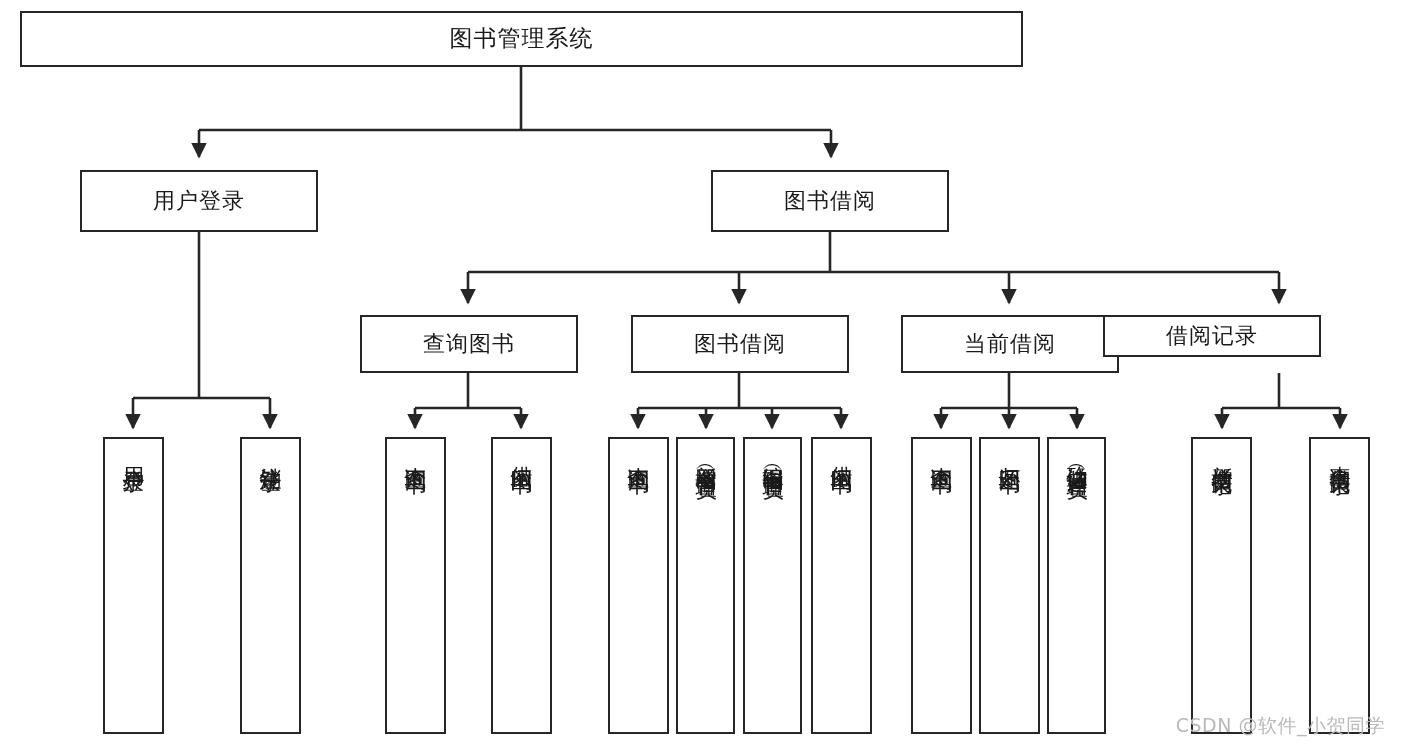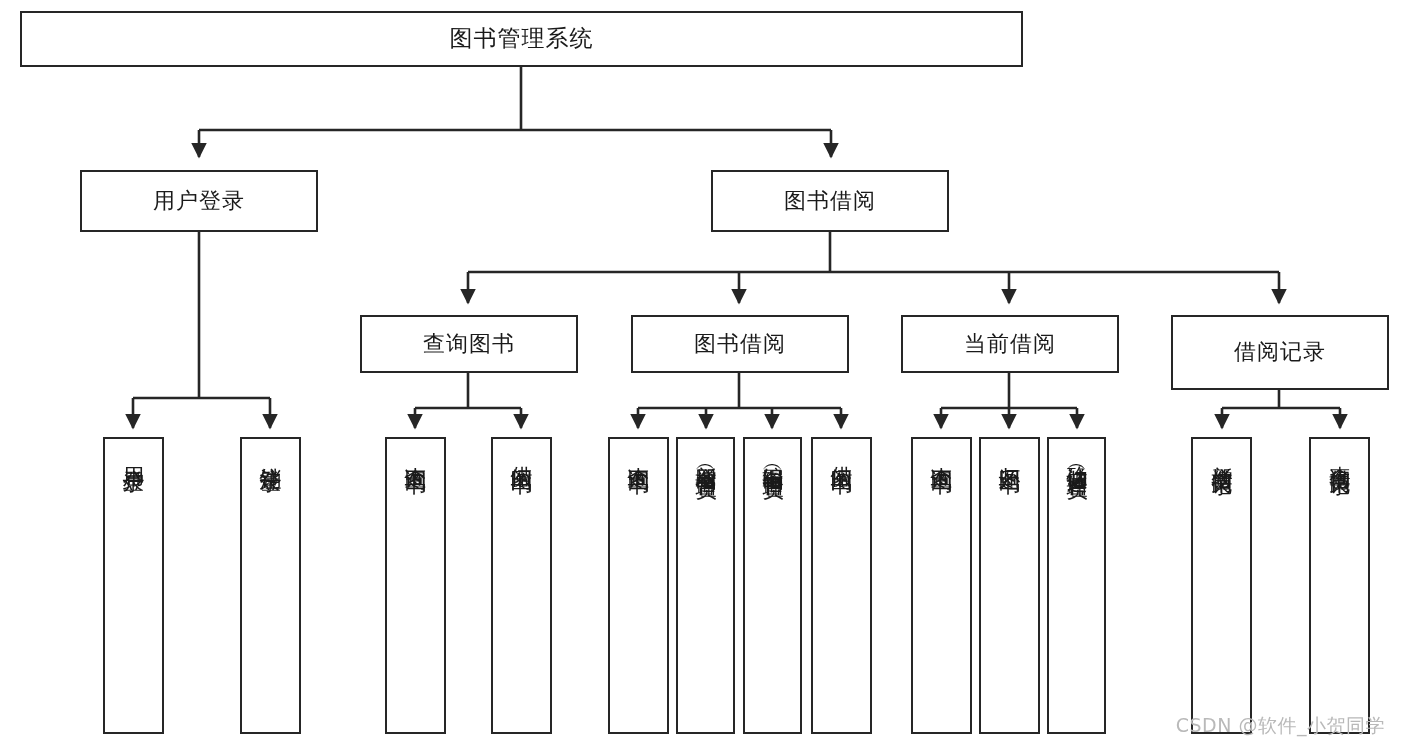--- a/index.html
+++ b/index.html
@@ -138,21 +138,21 @@
 
   <div class="node horiz" style="left:360px; top:315px; width:218px; height:58px;">
     <span>查询图书</span>
   </div>
   <div class="node horiz" style="left:631px; top:315px; width:218px; height:58px;">
     <span>图书借阅</span>
   </div>
   <div class="node horiz" style="left:901px; top:315px; width:218px; height:58px;">
     <span>当前借阅</span>
   </div>
-  <div class="node horiz" style="left:1171px; top:315px; width:218px; height:75px;">
+  <div class="node horiz" style="left:1103px; top:315px; width:218px; height:42px;">
     <span>借阅记录</span>
   </div>
 
   <div class="node leaf" style="left:103px; top:437px; width:61px; height:297px;">
     <span class="vtext">用户登录</span>
   </div>
   <div class="node leaf" style="left:240px; top:437px; width:61px; height:297px;">
     <span class="vtext">注销登录</span>
   </div>
 

